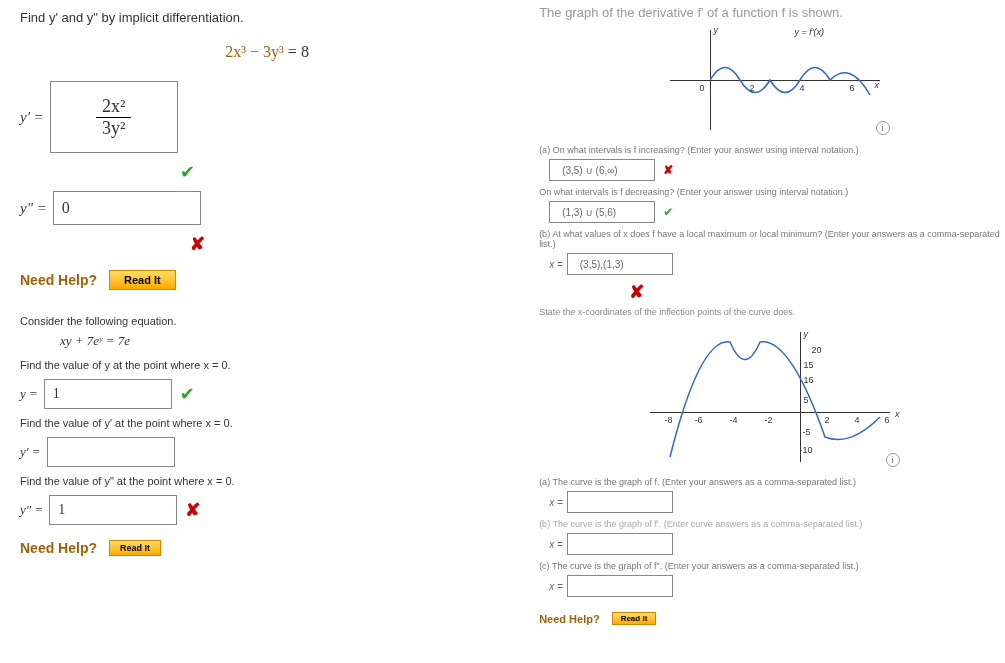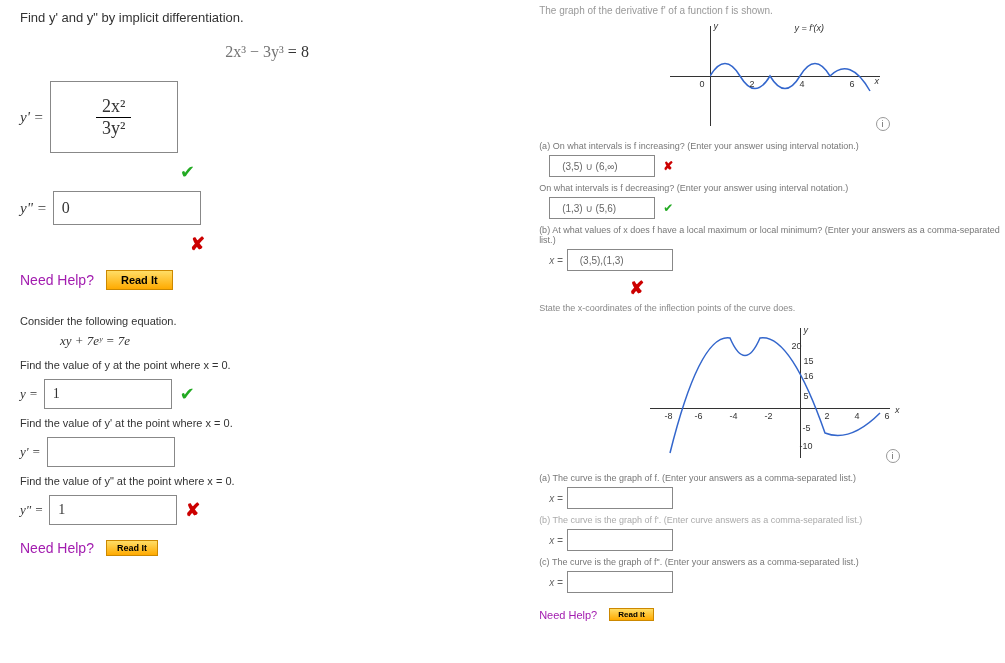--- a/index.html
+++ b/index.html
@@ -2,37 +2,37 @@
 <html><head>
 <meta charset="utf-8">
 <style>
 body{font-family:Arial,Helvetica,sans-serif;font-size:12px;color:#333;margin:0;padding:0;background:#fff}
 .page{display:flex;width:1005px}
 .left-col{width:520px;padding:10px 20px}
 .right-col{width:485px;padding:5px;font-size:10px;color:#666}
 .q-block{margin-bottom:25px}
 .prompt{font-size:13px;margin-bottom:18px;color:#333}
 .equation{font-family:'Times New Roman',serif;font-size:16px;text-align:center;margin:10px 0 20px}
-.red{color:#737373}
+.red{color:#a16207}
 .answer-row{display:flex;align-items:center;margin:8px 0;font-family:'Times New Roman',serif}
 .answer-label{font-size:15px;font-style:italic;margin-right:6px}
 .big-box{border:1px solid #888;padding:10px 18px;min-width:90px;min-height:50px;display:flex;align-items:center;justify-content:center;font-size:18px}
 .small-box{border:1px solid #888;padding:4px 8px;min-width:110px;height:20px;display:flex;align-items:center;font-size:14px}
 .tiny-box{border:1px solid #888;padding:2px 12px;min-width:80px;height:16px;font-size:10px;display:inline-flex;align-items:center}
 .frac{display:inline-flex;flex-direction:column;align-items:center;font-family:'Times New Roman',serif}
 .frac .num{border-bottom:1px solid #000;padding:0 6px}
 .frac .den{padding:0 6px}
 .check{color:#2a2;font-size:18px;margin-left:8px}
 .cross{color:#c00;font-size:18px;margin-left:8px;font-weight:bold}
 .need-help{display:flex;align-items:center;margin-top:15px}
-.need-help-label{color:#a21caf;font-weight:normal;font-size:14px;margin-right:12px}
+.need-help-label{color:#a16207;font-weight:bold;font-size:14px;margin-right:12px}
 .read-btn{background:linear-gradient(#ffdd66,#ffaa00);border:1px solid #c80;padding:3px 14px;font-size:11px;font-weight:bold;cursor:pointer}
 .small-prompt{font-size:11px;color:#333;margin:6px 0}
 .sub-eq{font-family:'Times New Roman',serif;font-style:italic;font-size:13px;margin-left:40px;margin-bottom:10px}
-.r-header{font-size:10px;color:#999;margin-bottom:4px}
+.r-header{font-size:13px;color:#999;margin-bottom:4px}
 .graph-box{position:relative;width:240px;height:110px;margin:5px auto 10px}
 .axis-h{position:absolute;background:#333;height:1px;left:20px;right:10px;top:55px}
 .axis-v{position:absolute;background:#333;width:1px;top:5px;bottom:5px;left:60px}
 .sine{position:absolute;left:60px;top:30px}
 .tick-lbl{position:absolute;font-size:9px;color:#333}
 .r-q{font-size:9px;color:#777;margin:4px 0}
 .r-ans{display:flex;align-items:center;margin:2px 0 6px 10px}
 .graph2{position:relative;width:260px;height:140px;margin:10px auto}
 .parabola{position:absolute}
 .info-icon{display:inline-block;width:12px;height:12px;border:1px solid #999;border-radius:50%;text-align:center;font-size:9px;line-height:12px;color:#666}
@@ -148,21 +148,21 @@
   <div style="margin-left:90px" class="cross">✘</div>
 
   <div class="r-q" style="color:#888">State the x-coordinates of the inflection points of the curve does.</div>
 
   <div class="graph2">
     <div style="position:absolute;background:#333;height:1px;left:10px;right:10px;top:85px"></div>
     <div style="position:absolute;background:#333;width:1px;top:5px;bottom:5px;left:160px"></div>
     <svg class="parabola" width="260" height="140">
       <path d="M30,130 Q60,10 90,15 Q105,50 120,15 Q150,10 185,110 Q210,120 240,90" stroke="#36c" fill="none" stroke-width="1.5"></path>
     </svg>
-    <span class="tick-lbl" style="left:152px;top:18px">20</span>
+    <span class="tick-lbl" style="left:172px;top:18px">20</span>
     <span class="tick-lbl" style="left:164px;top:33px">15</span>
     <span class="tick-lbl" style="left:164px;top:48px">16</span>
     <span class="tick-lbl" style="left:164px;top:68px">5</span>
     <span class="tick-lbl" style="left:25px;top:88px">-8</span>
     <span class="tick-lbl" style="left:55px;top:88px">-6</span>
     <span class="tick-lbl" style="left:90px;top:88px">-4</span>
     <span class="tick-lbl" style="left:125px;top:88px">-2</span>
     <span class="tick-lbl" style="left:185px;top:88px">2</span>
     <span class="tick-lbl" style="left:215px;top:88px">4</span>
     <span class="tick-lbl" style="left:245px;top:88px">6</span>

